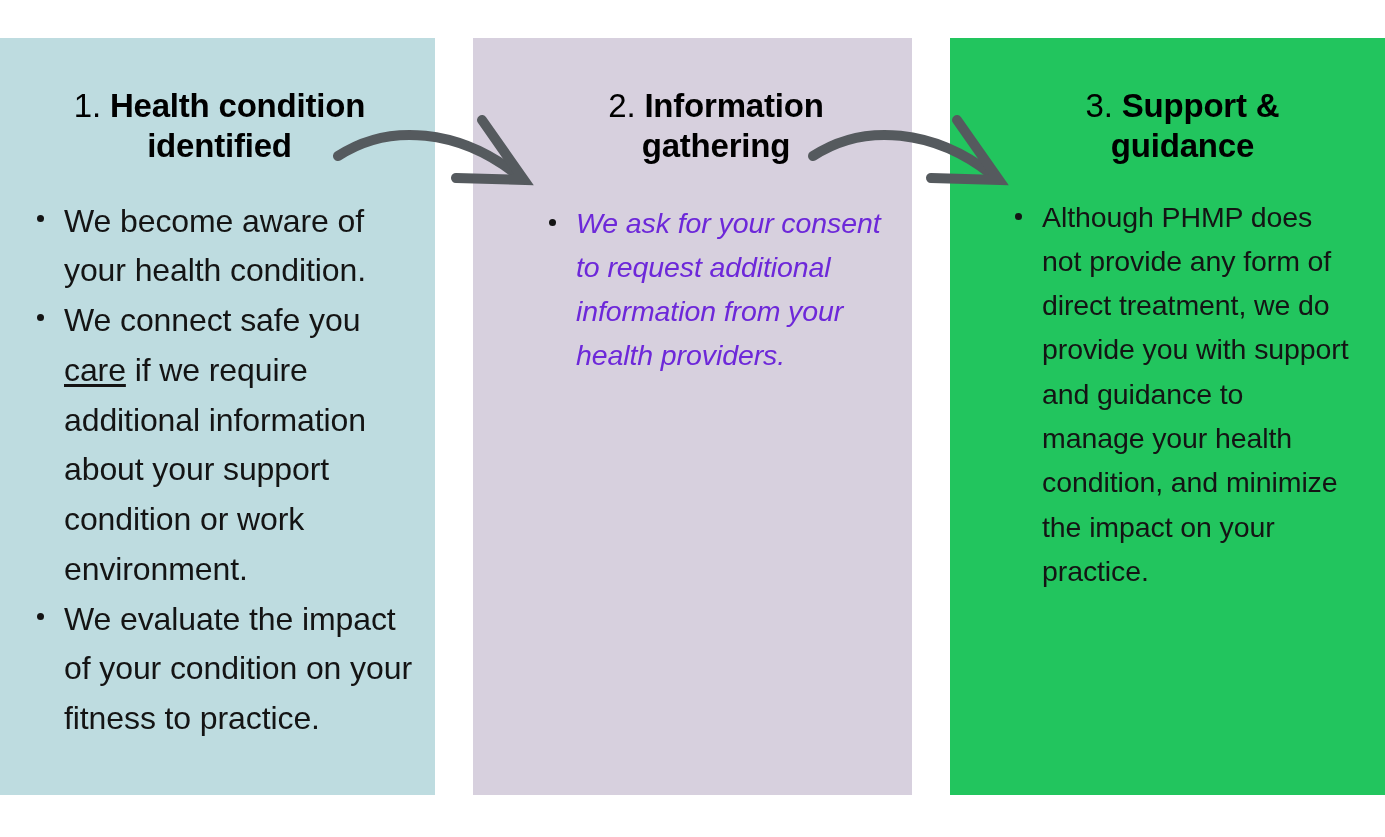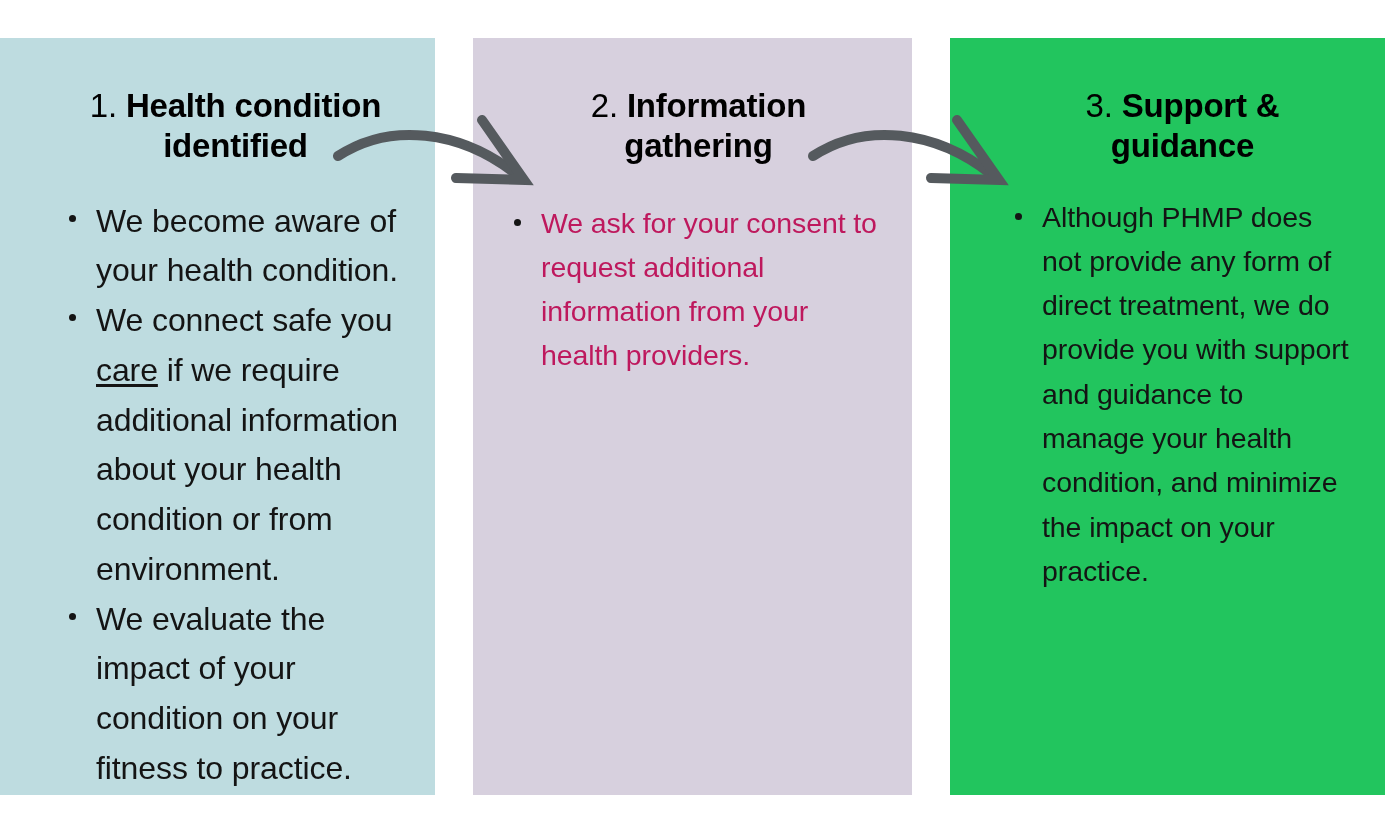--- a/index.html
+++ b/index.html
@@ -89,40 +89,40 @@
     pointer-events:none;
   }
   #arrow-1 { left:330px; }
   #arrow-2 { left:805px; }
 </style>
 </head>
 <body style="background: rgb(255, 255, 255);">
 
 <div id="stage">
 
-  <div class="panel" id="panel-1" style="background: rgb(190, 220, 224); padding-left: 32px;">
+  <div class="panel" id="panel-1" style="background: rgb(190, 220, 224);">
     <div class="panel-header">
       <span class="step-num">1.</span>
       <span class="step-title">Health condition identified</span>
     </div>
     <div class="panel-body" style="color: rgb(20, 20, 20);">
       <ul class="bullet-list">
           <li class="bullet-item"><span>We become aware of your health condition.</span></li>
-          <li class="bullet-item"><span>We connect safe you </span><span class="u">care</span><span> if we require additional information about your health condition or from environment.</span></li>
+          <li class="bullet-item"><span>We connect safe you </span><span class="u">care</span><span> if we require additional information about your support condition or work environment.</span></li>
           <li class="bullet-item"><span>We evaluate the impact of your condition on your fitness to practice.</span></li>
         </ul>
     </div>
   </div>
 
-  <div class="panel" id="panel-2" style="background: rgb(215, 208, 222);">
+  <div class="panel" id="panel-2" style="background: rgb(215, 208, 222); padding-left: 35px;">
     <div class="panel-header">
       <span class="step-num">2.</span>
       <span class="step-title">Information gathering</span>
     </div>
-    <div class="panel-body" style="color: #be185d;">
+    <div class="panel-body" style="color: #6d28d9; font-style: italic;">
       <ul class="bullet-list">
           <li class="bullet-item"><span>We ask for your consent to request additional information from your health providers.</span></li>
         </ul>
     </div>
   </div>
 
   <div class="panel" id="panel-3" style="background: #22c55e;">
     <div class="panel-header">
       <span class="step-num">3.</span>
       <span class="step-title">Support &amp; guidance</span>

